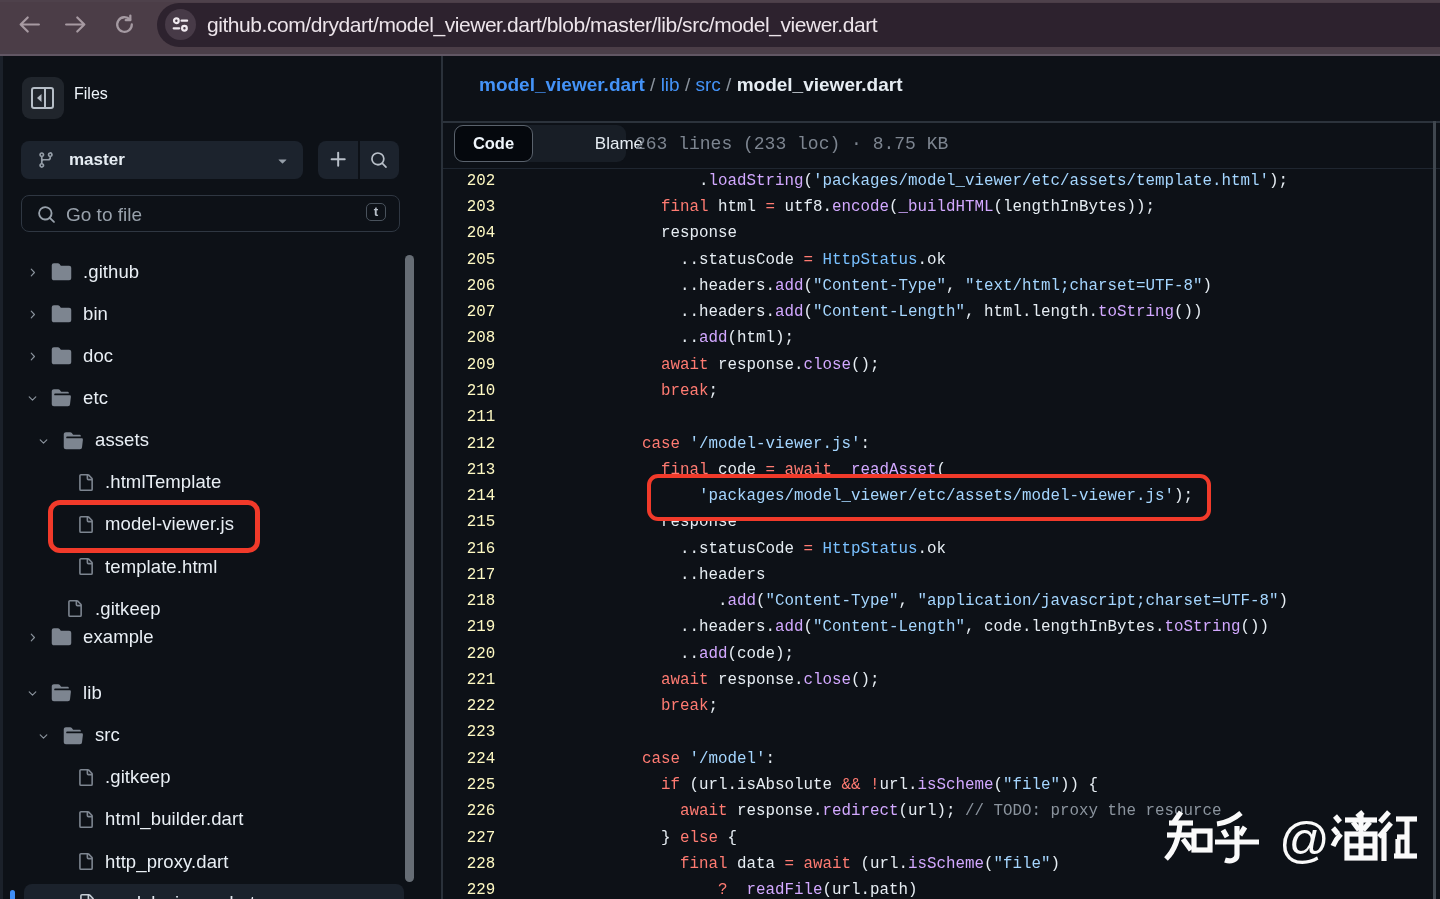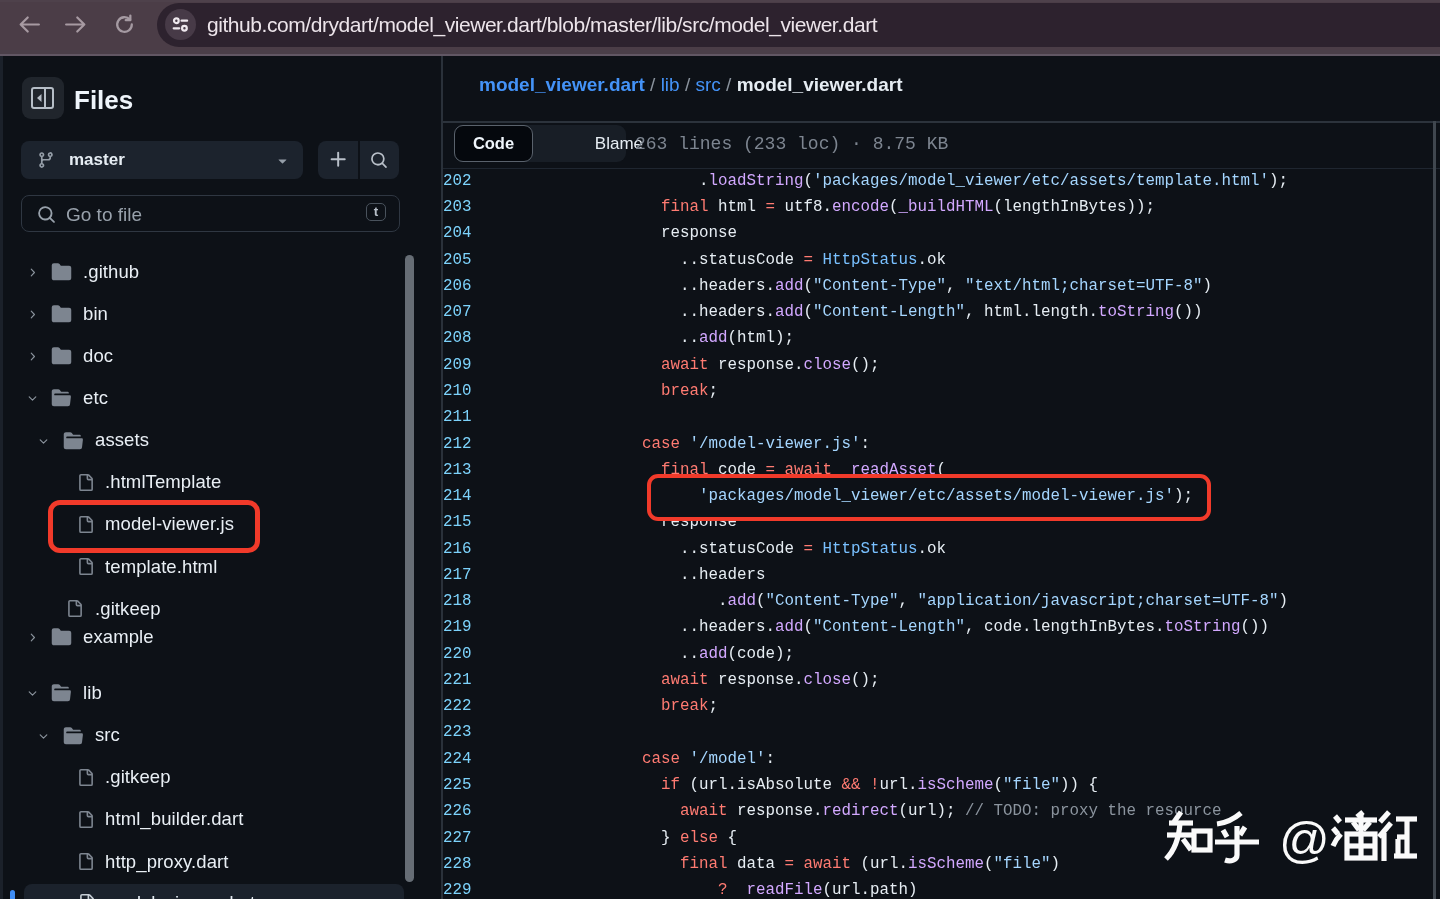--- a/index.html
+++ b/index.html
@@ -11,21 +11,21 @@
 #chrome .botline2{position:absolute;left:0;top:54px;width:100%;height:1.5px;background:#615764}
 #omnibox{position:absolute;left:157px;top:3px;width:1283px;height:44px;background:#2d222e;border-radius:22px 0 0 22px}
 #tunecirc{position:absolute;left:165px;top:9px;width:31px;height:31px;border-radius:50%;background:#473a47}
 #urltext{position:absolute;left:207px;top:12.5px;font-size:21px;color:#ece4ea;letter-spacing:-.44px}
 .navico{position:absolute;top:13px}
 
 #sidebar{position:absolute;left:0;top:56px;width:441px;height:843px;background:#0d1117}
 #leftedge{position:absolute;left:0;top:56px;width:3px;height:843px;background:#1b212a}
 #divider{position:absolute;left:441px;top:56px;width:1.5px;height:843px;background:#2a313a}
 #filesbtn{position:absolute;left:22px;top:21px;width:42px;height:42px;border-radius:9px;background:#20252c}
-#filestitle{position:absolute;left:74px;top:29px;font-size:26px;font-weight:700;color:#eef4fa}
+#filestitle{position:absolute;left:74px;top:29px;font-size:16px;font-weight:400;color:#eef4fa}
 #branchbtn{position:absolute;left:21px;top:85px;width:282px;height:38px;border-radius:8px;background:#1c232d}
 #branchlbl{position:absolute;left:48px;top:8.5px;font-size:17px;font-weight:700;color:#e6edf3}
 #addsearch{position:absolute;left:318px;top:85px;width:81px;height:38px;border-radius:8px;background:#1c232d}
 #addsearch .vdiv{position:absolute;left:40px;top:0;width:1.5px;height:38px;background:#0d1117}
 #gotofile{position:absolute;left:21px;top:139px;width:379px;height:37px;border-radius:8px;background:#0d1117;border:1.5px solid #2f3742}
 #gotolbl{position:absolute;left:66px;top:147.5px;font-size:19px;color:#98a1ab}
 #tkey{position:absolute;left:366px;top:146.5px;width:20px;height:18px;border:1.5px solid #49525c;border-radius:5px;color:#b6bec7;font-size:13.5px;font-weight:600;text-align:center;line-height:15.5px}
 .trow{position:absolute;left:0;width:400px;height:42px}
 .trow .chev{position:absolute;top:16px;width:11px;height:11px}
 .trow .fico{position:absolute;top:11px;width:23px;height:19.5px}
@@ -42,21 +42,21 @@
 #crumbs .bold-blue{color:#4493f8;font-weight:700}
 #crumbs .blue{color:#4493f8}
 #crumbs .last{color:#e6edf3;font-weight:600}
 #hborder{position:absolute;left:0;top:65px;width:997px;height:1.5px;background:#2c333c}
 #tabs{position:absolute;left:11px;top:69px;width:172px;height:37px;border-radius:9px;background:#181e26}
 #tabcode{position:absolute;left:0;top:0;width:79px;height:37px;background:#05080d;border:1.5px solid #5a626c;border-radius:9px;color:#f0f6fc;font-weight:700;font-size:16.5px;text-align:center;line-height:34px}
 #tabblame{position:absolute;left:79px;top:0;width:110px;height:37px;border-radius:0 9px 9px 0;color:#e6edf3;font-size:17px;text-align:right;line-height:37px}
 #meta{position:absolute;left:192px;top:78px;font-family:"Liberation Mono",monospace;font-size:18px;color:#7d8590}
 #codeblock{position:absolute;left:0;top:111.9px;width:997px}
 .cl{display:flex;height:26.27px;font-family:"Liberation Mono",monospace;font-size:15.83px;line-height:26.27px}
-.cl .ln{flex:none;width:76px;text-align:left;color:#7dd3fc}
+.cl .ln{flex:none;width:76px;text-align:center;color:#fef9c3}
 .cl .cc{margin-left:85px;white-space:pre}
 .p{color:#e6edf3}.k{color:#ff7b72}.f{color:#d2a8ff}.s{color:#a5d6ff}.b{color:#79c0ff}.c{color:#8b949e}
 #redbox-code{position:absolute;left:204px;top:418px;width:564px;height:47px;border:4.5px solid #f13a2a;border-radius:11px}
 #rscroll{position:absolute;left:990px;top:65px;width:2.5px;height:778px;background:#40474f}
 #watermark{position:absolute;left:720px;top:754px}
 </style></head>
 <body>
 <div id="page">
 
   <div id="sidebar"></div>

